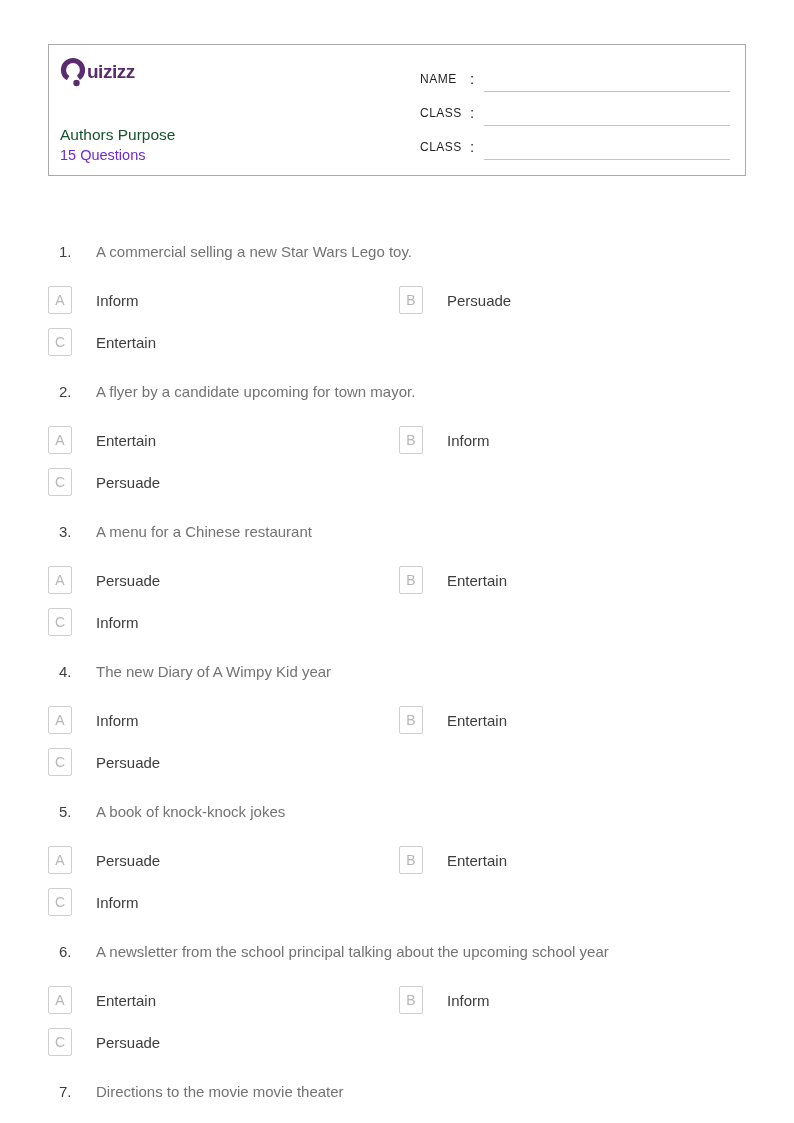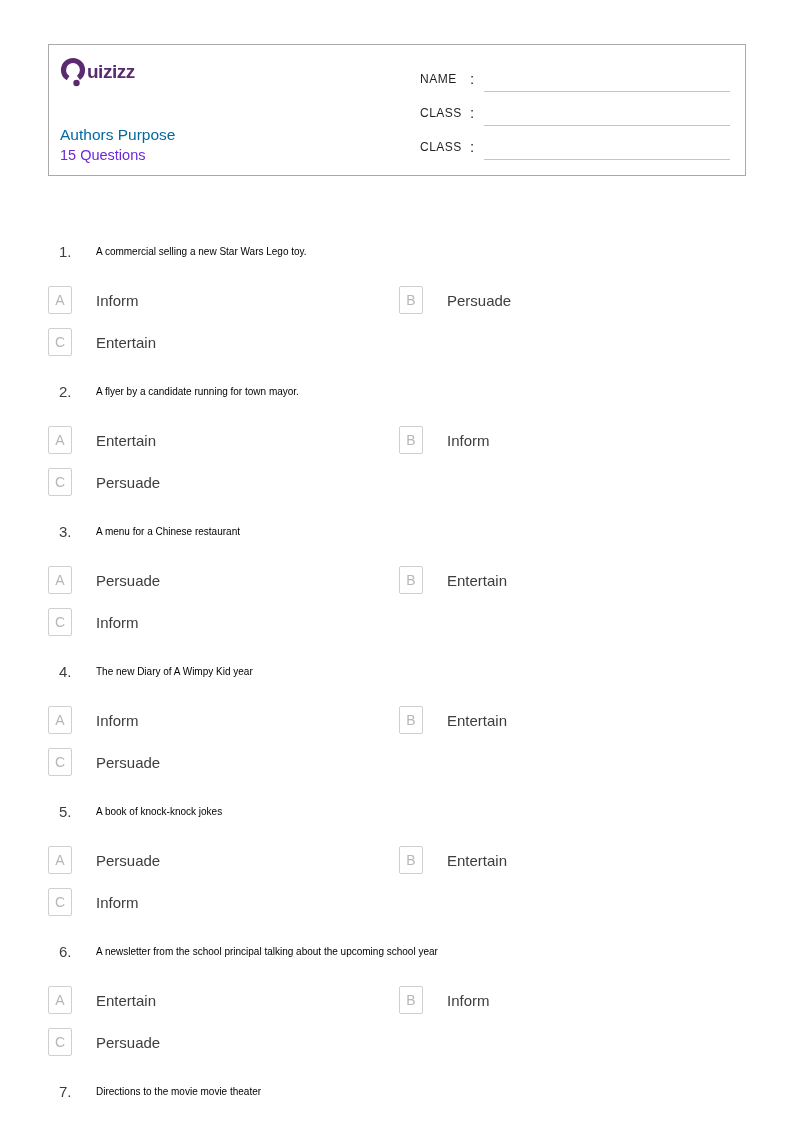--- a/index.html
+++ b/index.html
@@ -22,21 +22,21 @@
   .logo {
     position: absolute;
     left: 10px; top: 12px;
     height: 30px;
     display: flex; align-items: center;
   }
   .quiz-title {
     position: absolute;
     left: 11px; top: 81px;
     font-size: 15.5px;
-    color: #0369a1;
+    color: #14532d;
   }
   .quiz-subtitle {
     position: absolute;
     left: 11px; top: 102px;
     font-size: 14.5px;
     color: #6d28d9;
   }
   .header-fields {
     position: absolute;
     left: 371px; right: 15px; top: 17px;
@@ -80,23 +80,23 @@
   }
   .q-number {
     width: 48px;
     padding-left: 11px;
     font-size: 15px;
     line-height: 20px;
     color: #3d3d3d;
   }
   .q-text {
     flex: 1;
-    font-size: 10px;
+    font-size: 15px;
     line-height: 20px;
-    color: #000000;
+    color: #737373;
   }
   .options-grid {
     display: grid;
     grid-template-columns: 351px 1fr;
     row-gap: 14px;
   }
   .option {
     display: flex;
     align-items: center;
     height: 28px;
@@ -181,21 +181,21 @@
       <span>C</span>
     </span>
     <span class="option-text">Entertain</span>
   </div>
 </div>
   </div>
 
   <div class="question-block">
     <div class="q-row">
       <span class="q-number">2.</span>
-      <span class="q-text">A flyer by a candidate running for town mayor.</span>
+      <span class="q-text">A flyer by a candidate upcoming for town mayor.</span>
     </div>
     <div class="options-grid">
   <div class="option">
     <span class="option-box">
       <span>A</span>
     </span>
     <span class="option-text">Entertain</span>
   </div>
 
   <div class="option">

